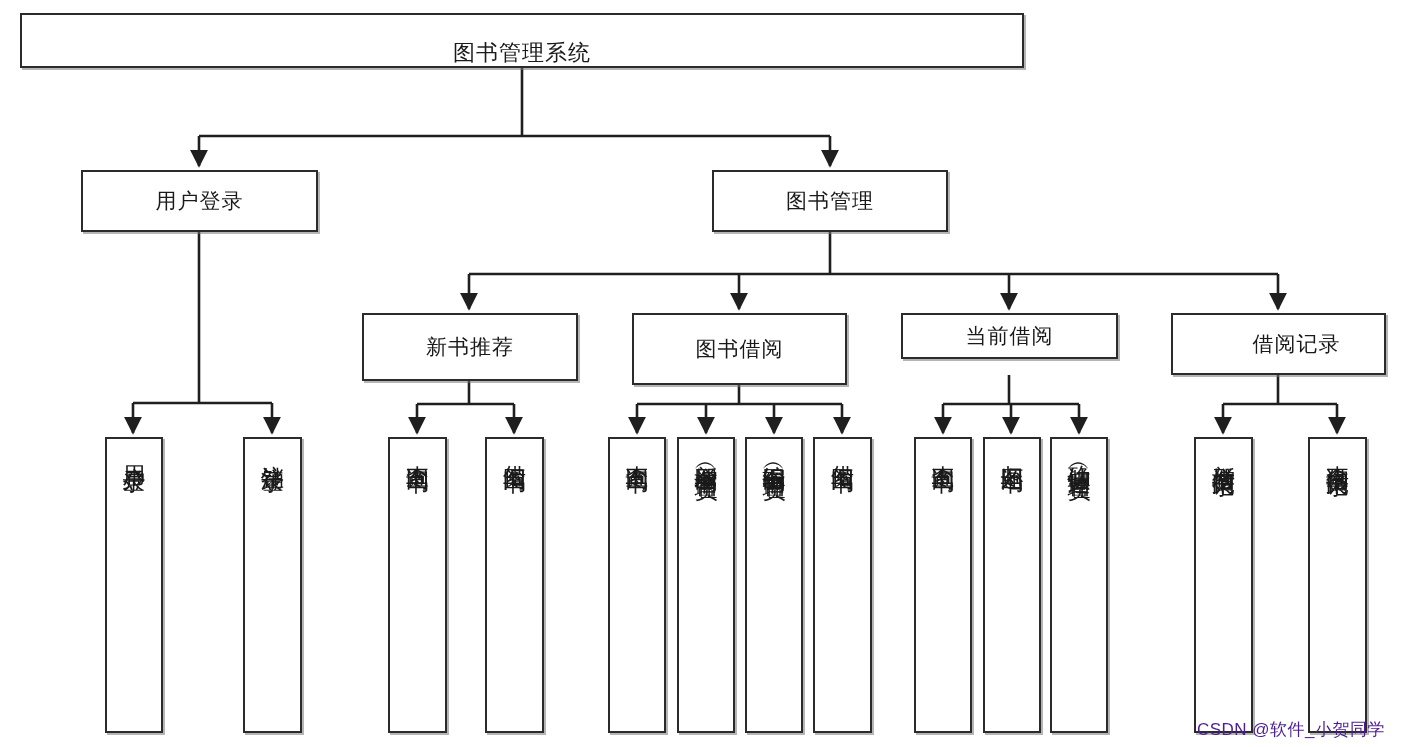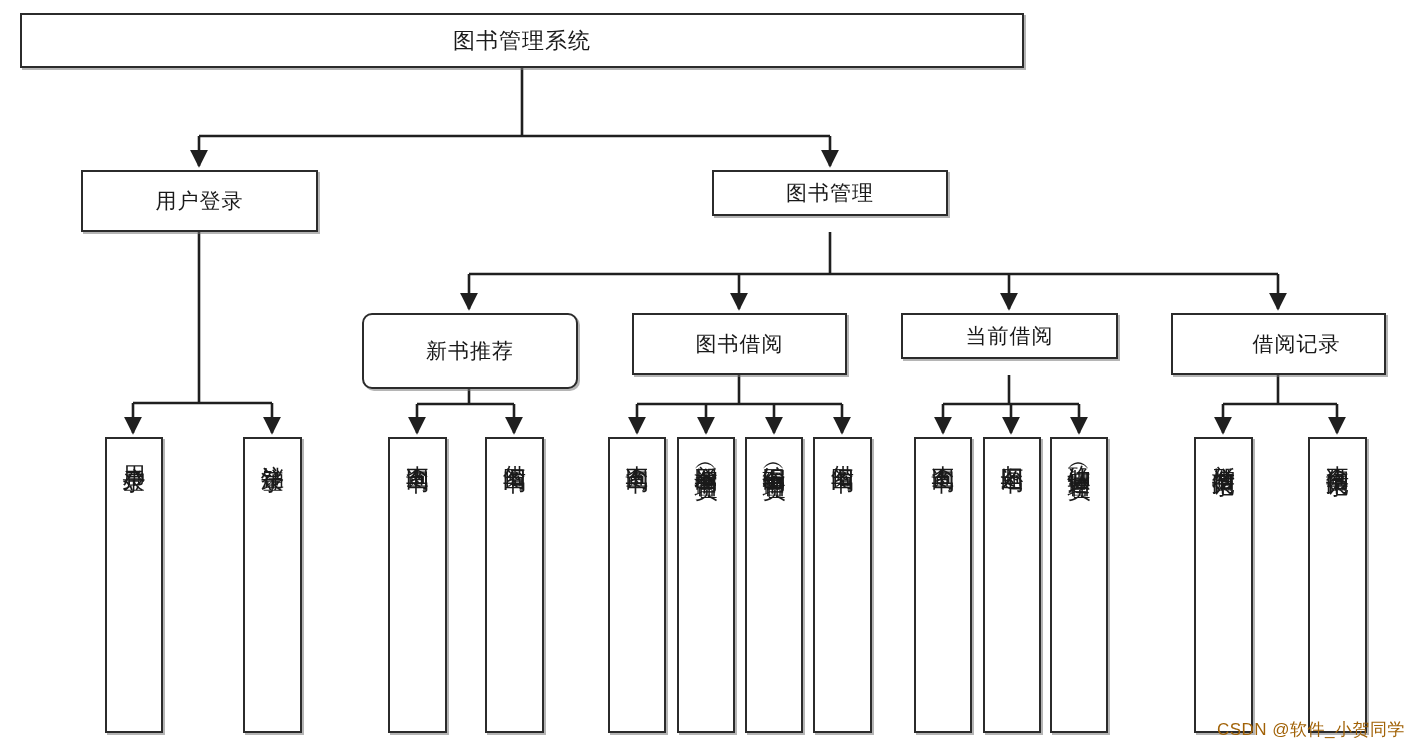--- a/index.html
+++ b/index.html
@@ -60,24 +60,24 @@
   .node.vert .lbl {
     writing-mode: vertical-rl;
     text-orientation: upright;
     font-size: 23px;
     line-height: 1.08;
     letter-spacing: 2px;
     white-space: nowrap;
   }
   .watermark {
     position: absolute;
-    right: 0;
+    right: 20px;
     bottom: 6px;
     font-size: 17px;
-    color: #a16207;
+    color: #4c1d95;
     letter-spacing: 0.5px;
     z-index: 5;
     white-space: nowrap;
   }
 </style>
 </head>
 <body>
 
 <div id="canvas">
 
@@ -124,37 +124,37 @@
       <path d="M 1011 404 L 1011 433" marker-end="url(#arrow)"></path>
       <path d="M 1079 404 L 1079 433" marker-end="url(#arrow)"></path>
 
       <path d="M 1278 375 L 1278 404"></path>
       <path d="M 1223 404 L 1337 404"></path>
       <path d="M 1223 404 L 1223 433" marker-end="url(#arrow)"></path>
       <path d="M 1337 404 L 1337 433" marker-end="url(#arrow)"></path>
     </g>
   </svg>
 
-  <div class="node horiz root" style="left:20px; top:13px; width:1004px; height:55px;">
+  <div class="node horiz root" style="left:20px; top:13px; width:1004px; height:55px;align-items:flex-end;">
     <span class="lbl">图书管理系统</span>
   </div>
 
   <div class="node horiz" style="left:81px; top:170px; width:237px; height:62px;">
     <span class="lbl">用户登录</span>
   </div>
 
-  <div class="node horiz" style="left:712px; top:170px; width:236px; height:46px;">
+  <div class="node horiz" style="left:712px; top:170px; width:236px; height:62px;">
     <span class="lbl">图书管理</span>
   </div>
 
-  <div class="node horiz" style="left:362px; top:313px; width:216px; height:76px;border-radius:10px;">
+  <div class="node horiz" style="left:362px; top:313px; width:216px; height:68px;">
     <span class="lbl">新书推荐</span>
   </div>
 
-  <div class="node horiz" style="left:632px; top:313px; width:215px; height:62px;">
+  <div class="node horiz" style="left:632px; top:313px; width:215px; height:72px;">
     <span class="lbl">图书借阅</span>
   </div>
 
   <div class="node horiz" style="left:901px; top:313px; width:217px; height:46px;">
     <span class="lbl">当前借阅</span>
   </div>
 
   <div class="node horiz" style="left:1171px; top:313px; width:215px; height:62px;padding-left:36px;">
     <span class="lbl">借阅记录</span>
   </div>

